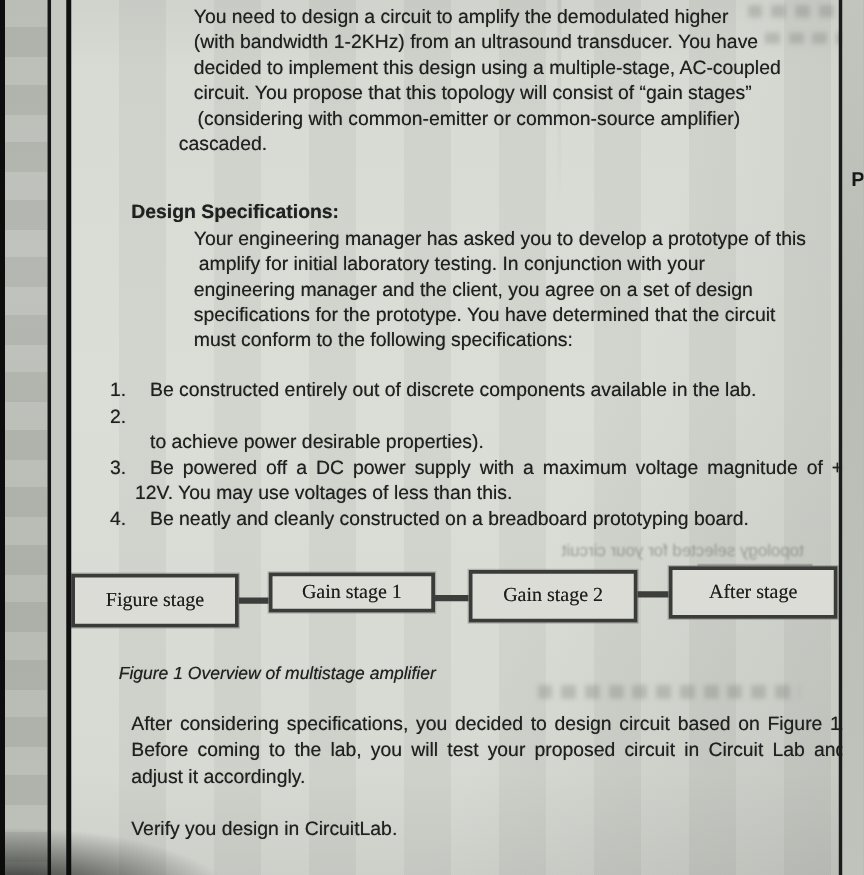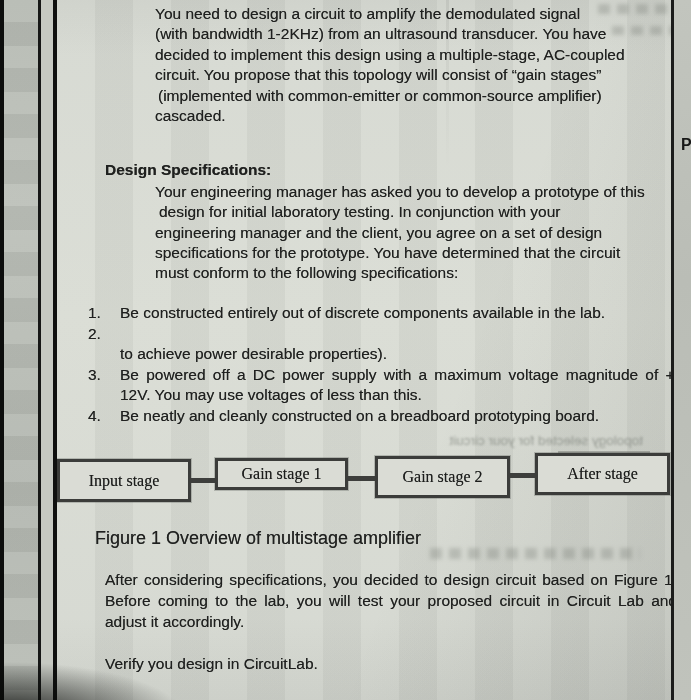--- a/index.html
+++ b/index.html
@@ -32,21 +32,21 @@
                linear-gradient(180deg,rgba(40,44,40,.04),rgba(40,44,40,0) 8%);}
   .crease{position:absolute;left:446px;top:0;width:3px;height:170px;
     background:linear-gradient(180deg,rgba(20,22,20,.07),rgba(20,22,20,0));}
   .corner-shadow{position:absolute;left:-20px;bottom:-18px;width:230px;height:64px;
     background:radial-gradient(ellipse at 12% 100%,rgba(8,10,8,.92),rgba(8,10,8,0) 62%);}
   
   .tline{position:absolute;white-space:nowrap;font-size:15.5px;line-height:19px;
     color:#1f201f;text-shadow:0 0 .6px rgba(25,27,25,.65);}
   .bold{font-weight:bold;}
   .just{white-space:normal;text-align:justify;text-align-last:justify;overflow:hidden;height:19px;}
-  .caption{font-size:18px;}
+  .caption{font-style:italic;font-size:14px;}
   
   .fig-box{position:absolute;box-sizing:border-box;border:3px solid #3b3c3a;
     background:#dadcd5;display:flex;align-items:center;justify-content:center;
     font-family:"Liberation Serif","DejaVu Serif",serif;font-size:16px;color:#1c1d1c;
     text-shadow:0 0 .5px rgba(25,27,25,.6);box-shadow:0 0 0 1px rgba(60,62,60,.25);}
   .fig-conn{position:absolute;height:5px;background:#3d3e3c;}
   
   .ghost-text{position:absolute;transform:scaleX(-1);filter:blur(.9px);
     color:rgba(95,101,94,.5);font-size:13.5px;white-space:nowrap;}
   .smudge{position:absolute;filter:blur(2px);opacity:.5;
@@ -58,54 +58,54 @@
 <body>
 
 <div class="photo">
 
   <div class="paper">
     <div class="banding"></div>
     <div class="vignette"></div>
   </div>
   <div class="crease"></div>
 
-  <div class="tline" style="left:155px;top:4px">You need to design a circuit to amplify the demodulated signal</div>
+  <div class="tline" style="left:155px;top:4px">You need to design a circuit to amplify the demodulated higher</div>
   <div class="tline" style="left:155px;top:24px">(with bandwidth 1-2KHz) from an ultrasound transducer. You have</div>
   <div class="tline" style="left:155px;top:45px">decided to implement this design using a multiple-stage, AC-coupled</div>
   <div class="tline" style="left:155px;top:65px">circuit. You propose that this topology will consist of “gain stages”</div>
-  <div class="tline" style="left:158px;top:86px">(implemented with common-emitter or common-source amplifier)</div>
-  <div class="tline" style="left:155px;top:106px">cascaded.</div>
+  <div class="tline" style="left:158px;top:86px">(considering with common-emitter or common-source amplifier)</div>
+  <div class="tline" style="left:143px;top:106px">cascaded.</div>
 
   <div class="tline" style="left:155px;top:182px">Your engineering manager has asked you to develop a prototype of this</div>
   <div class="tline bold" style="left:105px;top:160px">Design Specifications:</div>
-  <div class="tline" style="left:159px;top:202px">design for initial laboratory testing. In conjunction with your</div>
+  <div class="tline" style="left:159px;top:202px">amplify for initial laboratory testing. In conjunction with your</div>
   <div class="tline" style="left:155px;top:243px">specifications for the prototype. You have determined that the circuit</div>
   <div class="tline" style="left:155px;top:223px">engineering manager and the client, you agree on a set of design</div>
   <div class="tline" style="left:155px;top:263px">must conform to the following specifications:</div>
 
   <div class="tline" style="left:88px;top:303px">1.</div>
   <div class="tline" style="left:120px;top:303px">Be constructed entirely out of discrete components available in the lab.</div>
 
   <div class="tline" style="left:88px;top:324px">2.</div>
   <div class="tline" style="left:120px;top:344px">to achieve power desirable properties).</div>
 
   <div class="tline" style="left:88px;top:365px">3.</div>
   <div class="tline just" style="left:120px;top:365px;width:564px">Be powered off a DC power supply with a maximum voltage magnitude of +/-</div>
-  <div class="tline" style="left:120px;top:385px">12V. You may use voltages of less than this.</div>
+  <div class="tline" style="left:108px;top:385px">12V. You may use voltages of less than this.</div>
 
   <div class="tline" style="left:88px;top:406px">4.</div>
   <div class="tline" style="left:120px;top:406px">Be neatly and cleanly constructed on a breadboard prototyping board.</div>
 
   <div class="ghost-text" style="left:358px;top:433px;width:285px">topology selected for your circuit</div>
   <div class="ghost-line" style="left:558px;top:451px;width:92px;height:2px"></div>
   <div class="smudge" style="left:598px;top:4px;width:88px;height:10px"></div>
   <div class="smudge" style="left:612px;top:26px;width:70px;height:9px"></div>
   <div class="smudge" style="left:430px;top:548px;width:210px;height:11px"></div>
 
-  <div class="fig-box" style="left:57px;top:459px;width:134px;height:43px">Input stage</div>
+  <div class="fig-box" style="left:57px;top:459px;width:134px;height:43px">Figure stage</div>
   <div class="fig-conn" style="left:191px;top:478px;width:24px"></div>
   <div class="fig-box" style="left:215px;top:458px;width:133px;height:32px">Gain stage 1</div>
   <div class="fig-conn" style="left:348px;top:476px;width:27px"></div>
   <div class="fig-box" style="left:375px;top:456px;width:135px;height:42px">Gain stage 2</div>
   <div class="fig-conn" style="left:510px;top:473px;width:25px"></div>
   <div class="fig-box" style="left:535px;top:453px;width:135px;height:42px">After stage</div>
 
   <div class="tline caption" style="left:95px;top:529px">Figure 1 Overview of multistage amplifier</div>
 
   <div class="tline just" style="left:105px;top:570px;width:572px">After considering specifications, you decided to design circuit based on Figure 1.</div>

